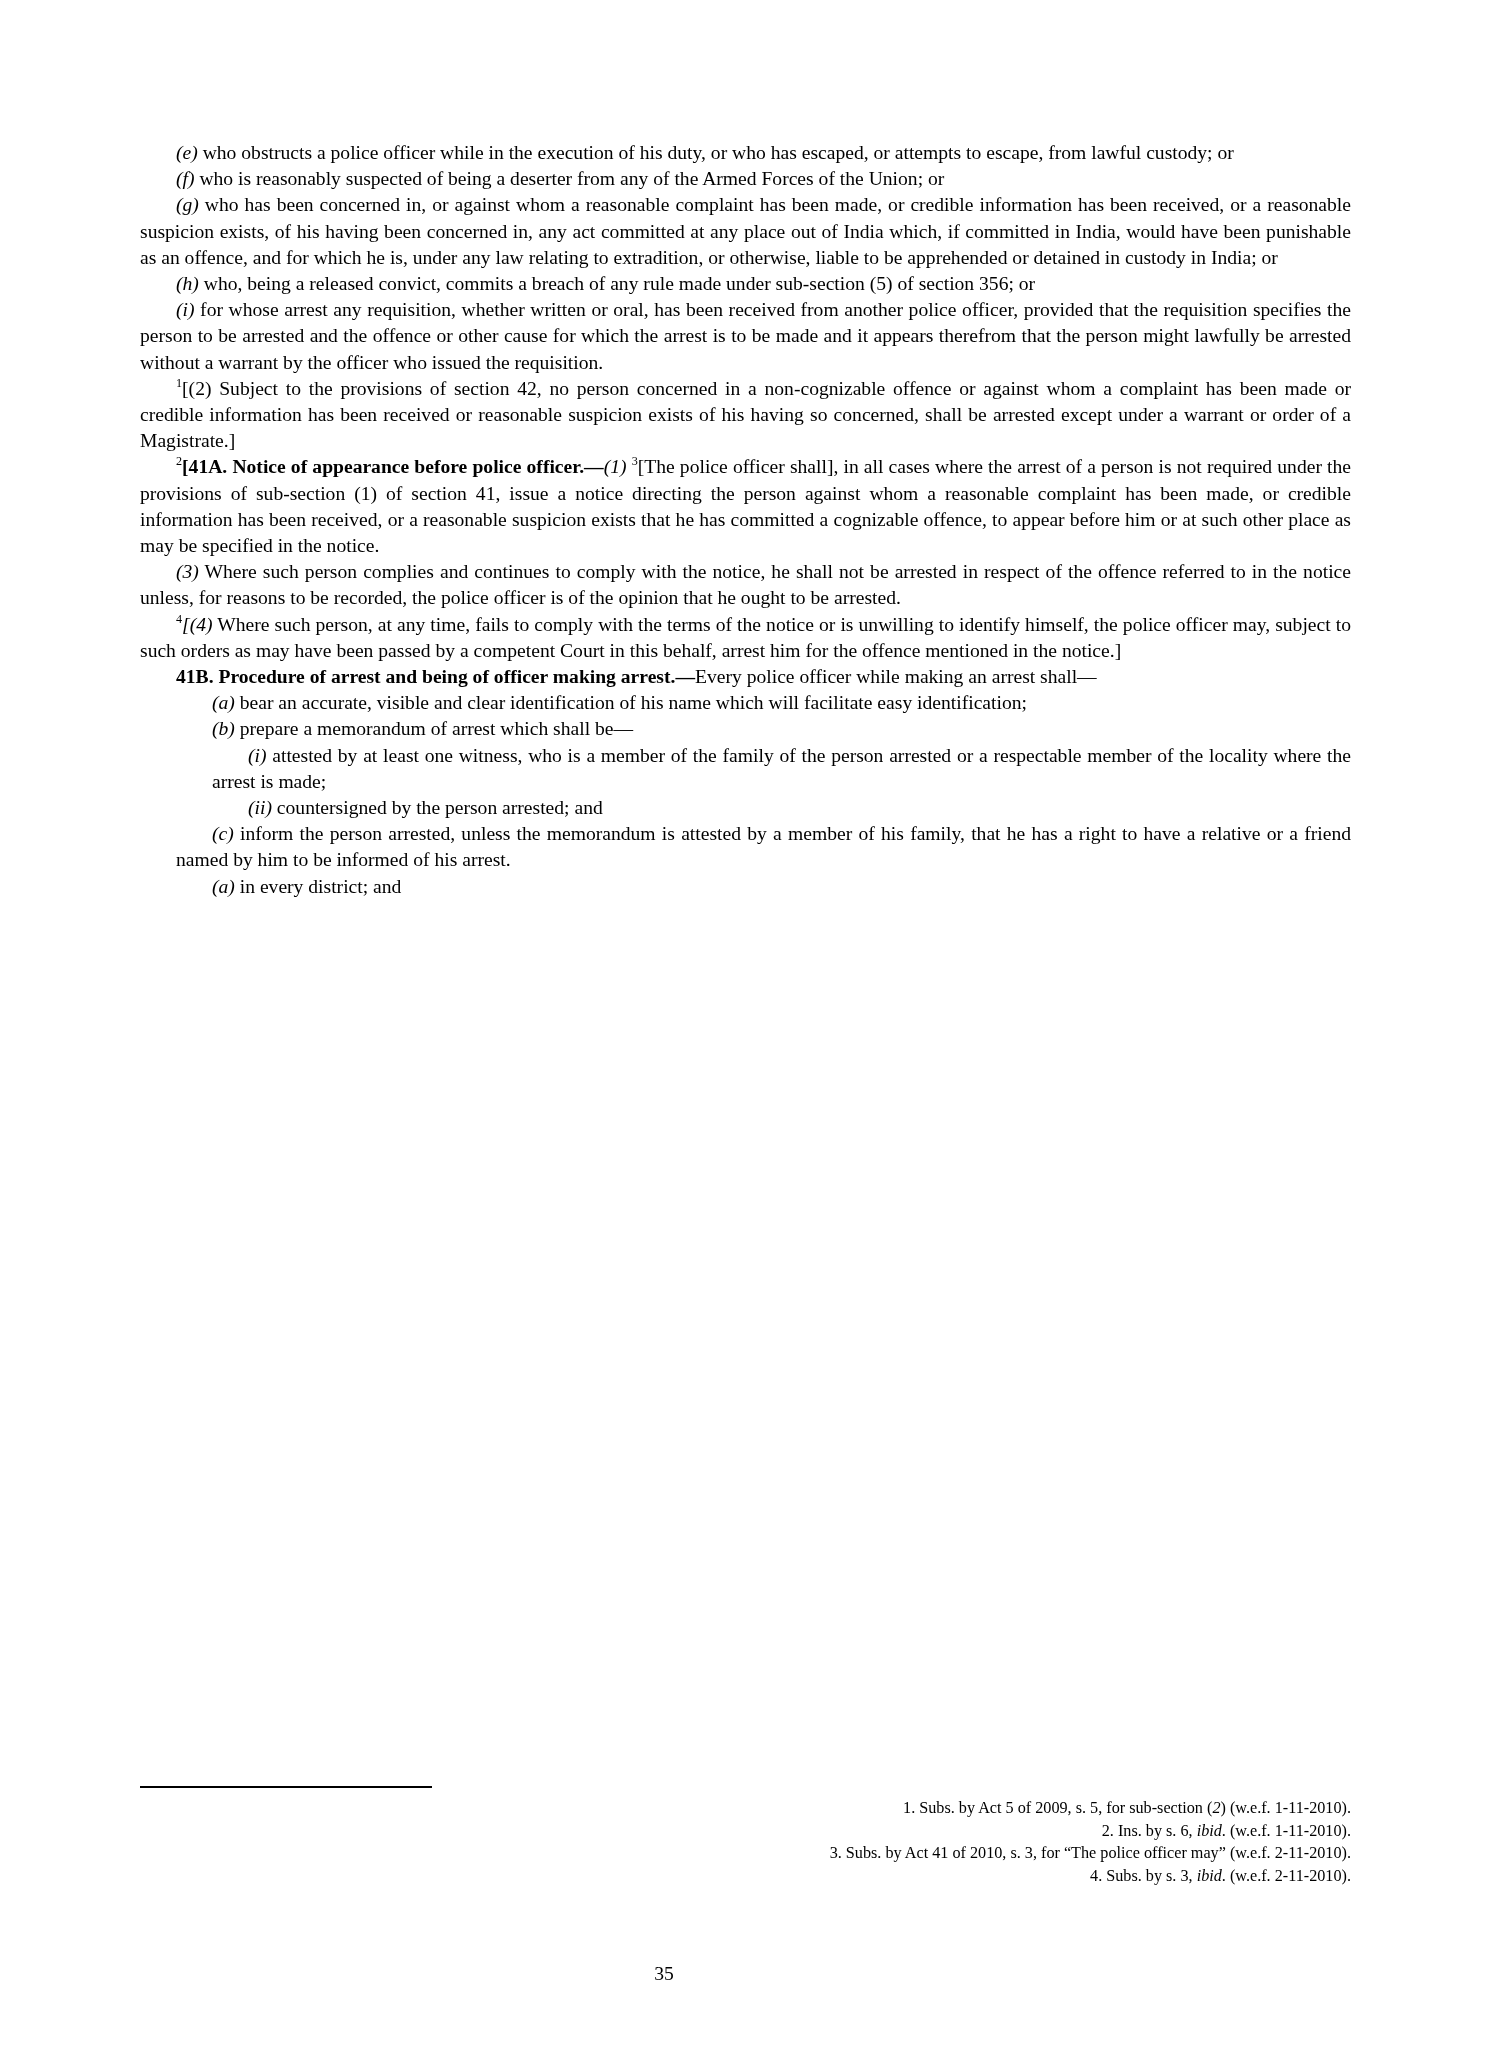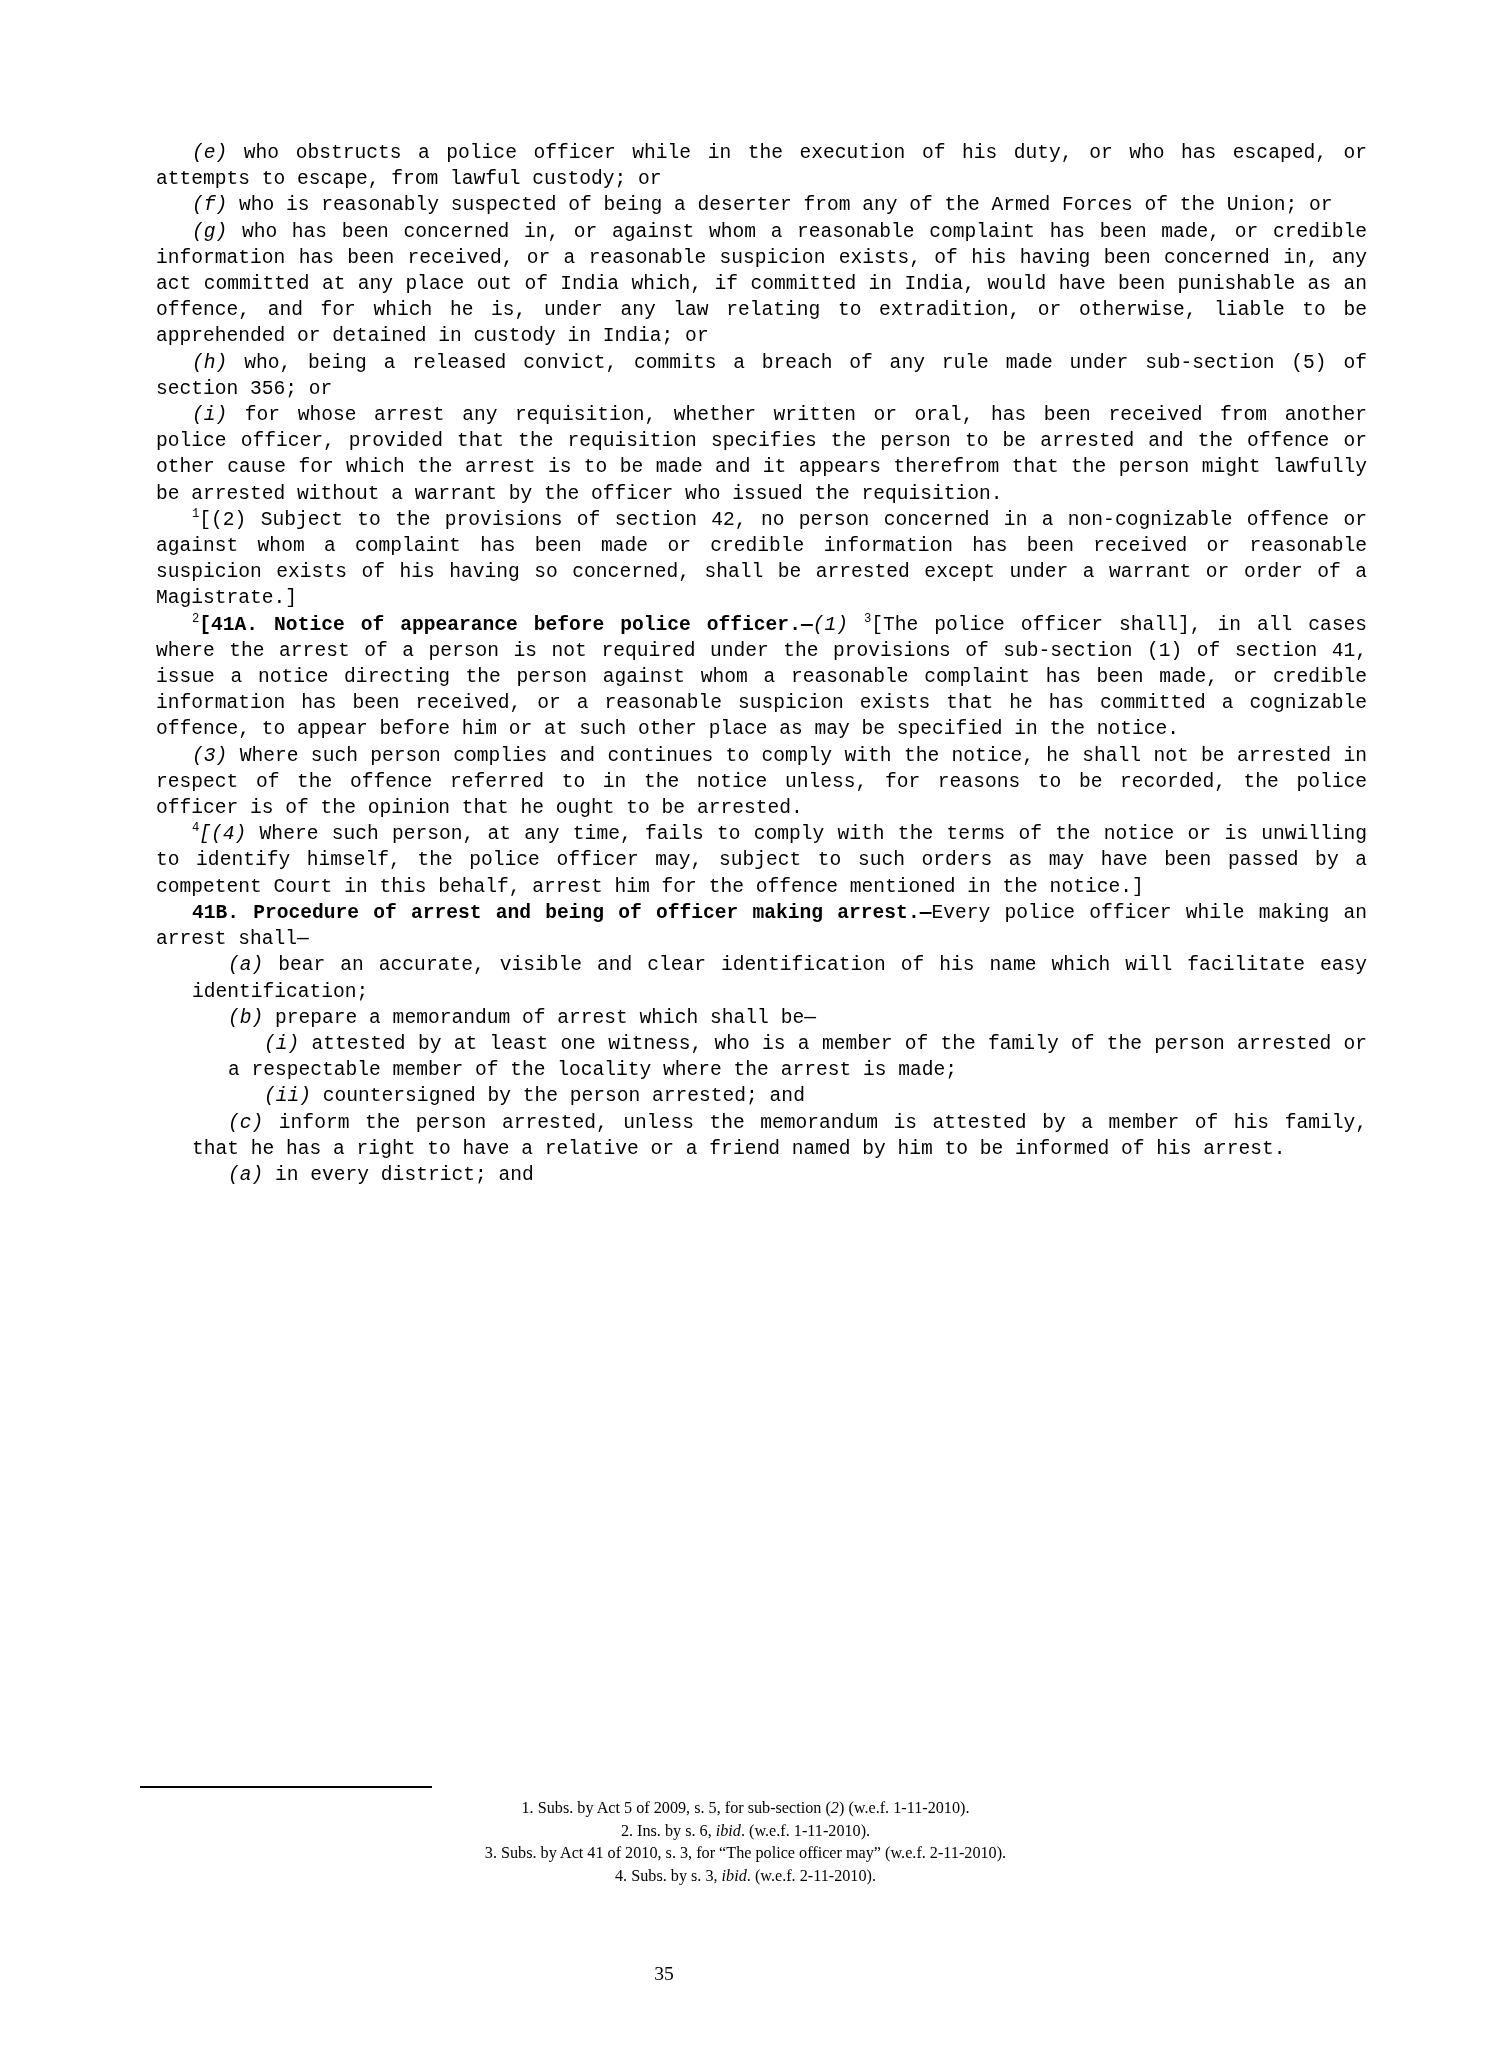--- a/index.html
+++ b/index.html
@@ -10,24 +10,23 @@
   body {
     width: 1489px;
     height: 2048px;
     position: relative;
     font-family: "Liberation Serif", "DejaVu Serif", serif;
     color: #000000;
     overflow: hidden;
   }
   .page {
     position: absolute;
-    left: 156px;
+    left: 140px;
     top: 140px;
     width: 1211px;
-    font-family: Liberation Mono, monospace;
   }
   
   .p {
     font-size: 19.6px;
     line-height: 26.2px;
     text-align: justify;
     text-justify: inter-word;
     margin: 0 0 0 0;
     padding: 0;
     hyphens: none;
@@ -54,21 +53,21 @@
     width: 292px;
     height: 0;
     border: none;
     border-top: 2.4px solid #000;
     margin: 0 0 9px 0;
     padding: 0;
   }
   .fn {
     font-size: 16.2px;
     line-height: 22.5px;
-    text-align: center;
+    text-align: right;
     margin: 0;
     white-space: nowrap;
   }
   .pageno {
     position: absolute;
     left: 0;
     top: 1962px;
     width: 1328px;
     text-align: center;
     font-size: 19.6px;

